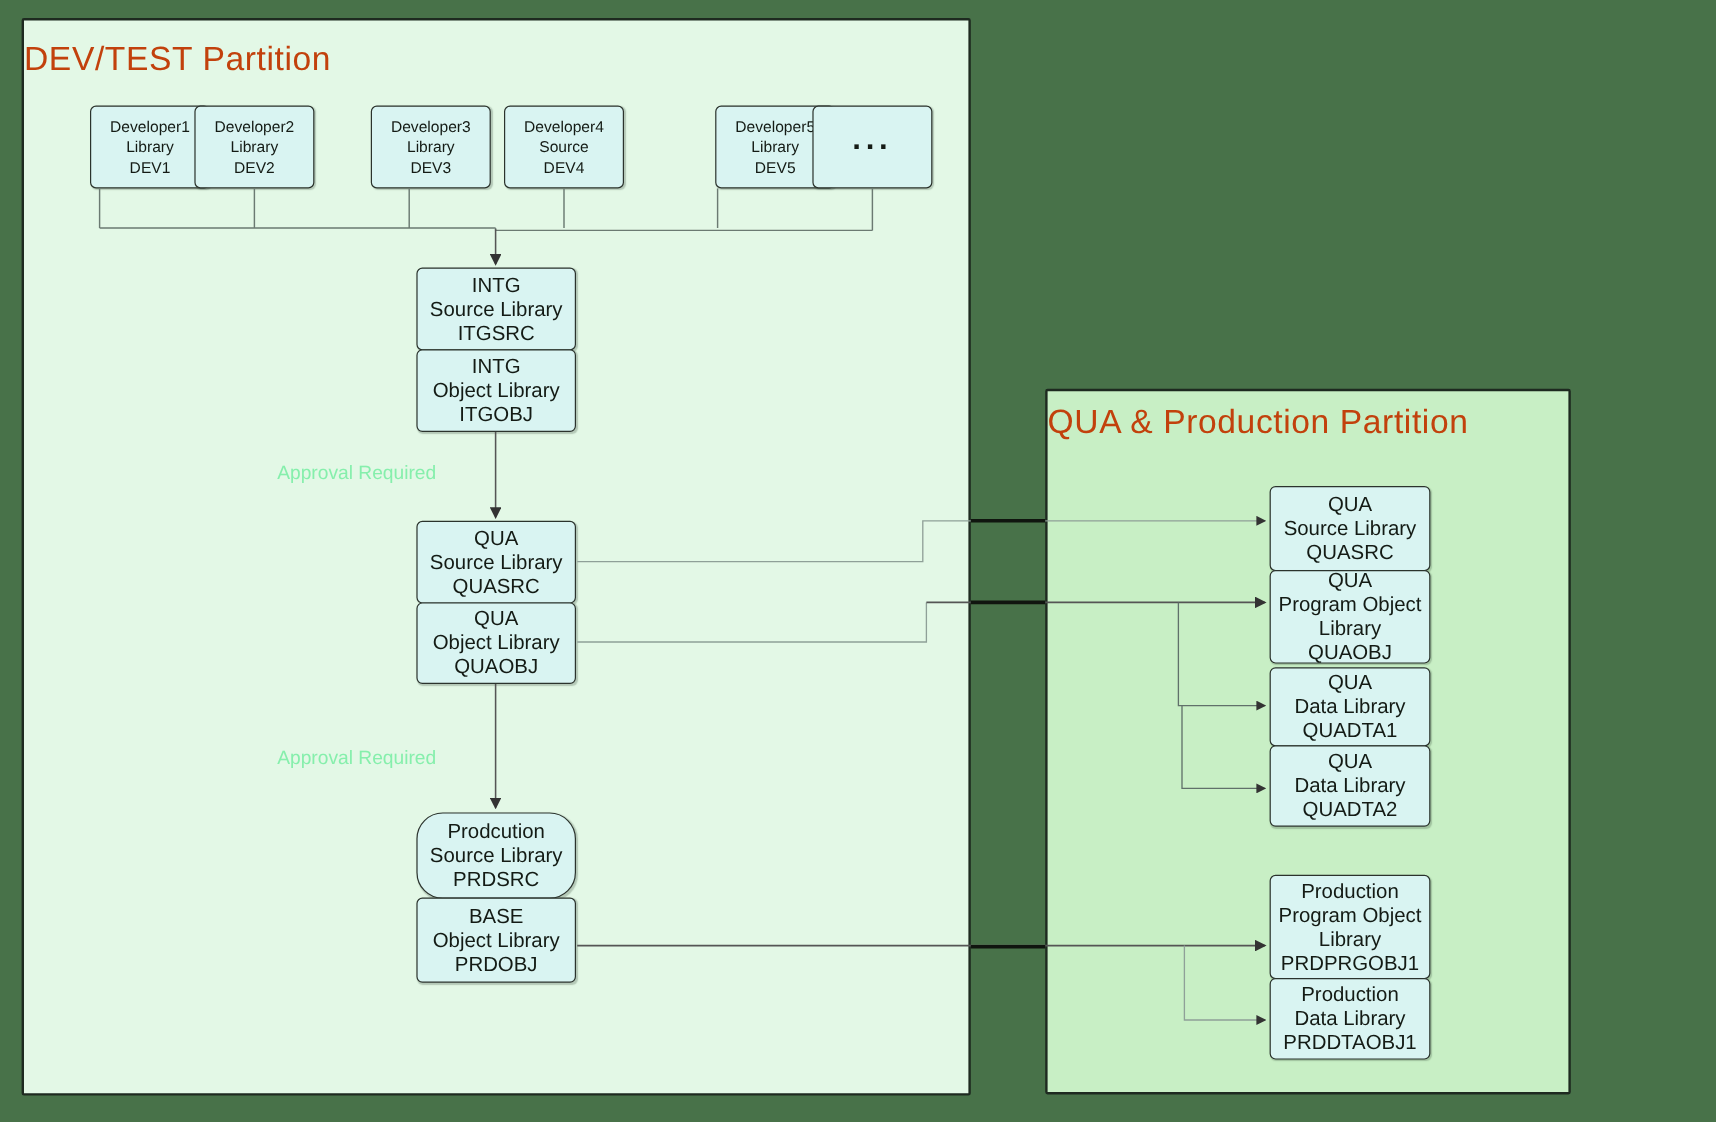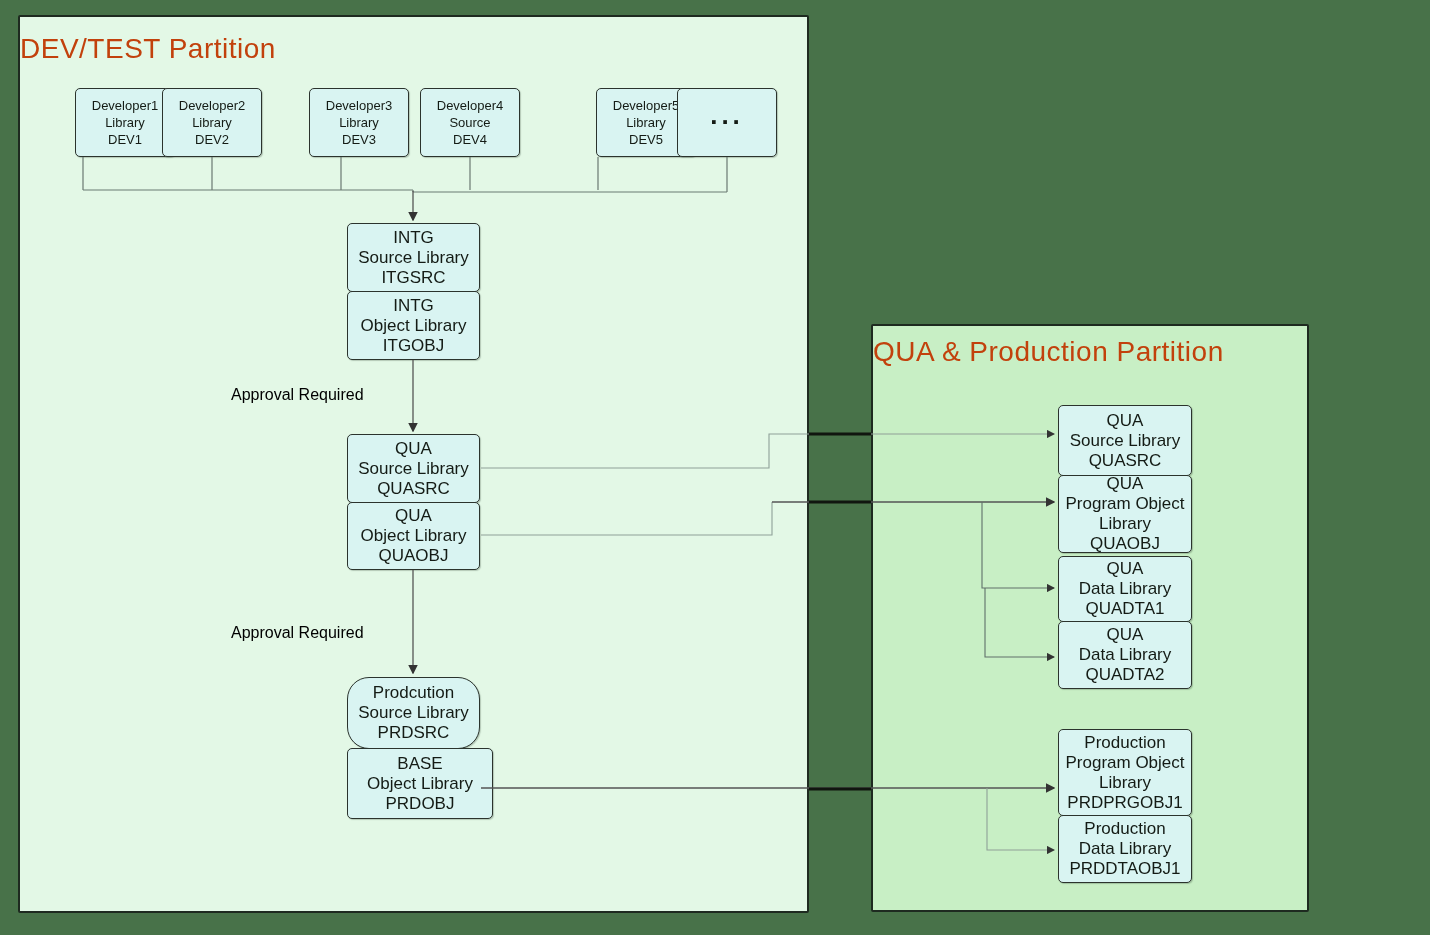--- a/index.html
+++ b/index.html
@@ -57,21 +57,21 @@
   .node-ellipsis{
     font-size:26px;
     font-weight:700;
     letter-spacing:4px;
     white-space:nowrap;
   }
   .node-ellipsis .dots{transform:translateY(-7px);}
   .edge-label{
     position:absolute;
     font-size:16px;
-    color:#000000;
+    color:#86efac;
     white-space:nowrap;
     z-index:3;
   }
   svg.wires{
     position:absolute;
     left:0;top:0;
     z-index:4;
     pointer-events:none;
   }
 </style>
@@ -117,21 +117,21 @@
   <div class="node" style="left:347px;top:434px;width:133px;height:69px;">QUA
 Source Library
 QUASRC</div>
   <div class="node" style="left:347px;top:502px;width:133px;height:68px;">QUA
 Object Library
 QUAOBJ</div>
 
   <div class="node" style="left:347px;top:677px;width:133px;height:72px;border-radius:22px;">Prodcution
 Source Library
 PRDSRC</div>
-  <div class="node" style="left:347px;top:748px;width:146px;height:71px;">BASE
+  <div class="node" style="left:347px;top:748px;width:133px;height:71px;">BASE
 Object Library
 PRDOBJ</div>
 
   <div class="edge-label" style="left:231px;top:386px;">Approval Required</div>
   <div class="edge-label" style="left:231px;top:624px;">Approval Required</div>
 
   <div class="node" style="left:1058px;top:405px;width:134px;height:71px;">QUA
 Source Library
 QUASRC</div>
   <div class="node" style="left:1058px;top:475px;width:134px;height:78px;">QUA

